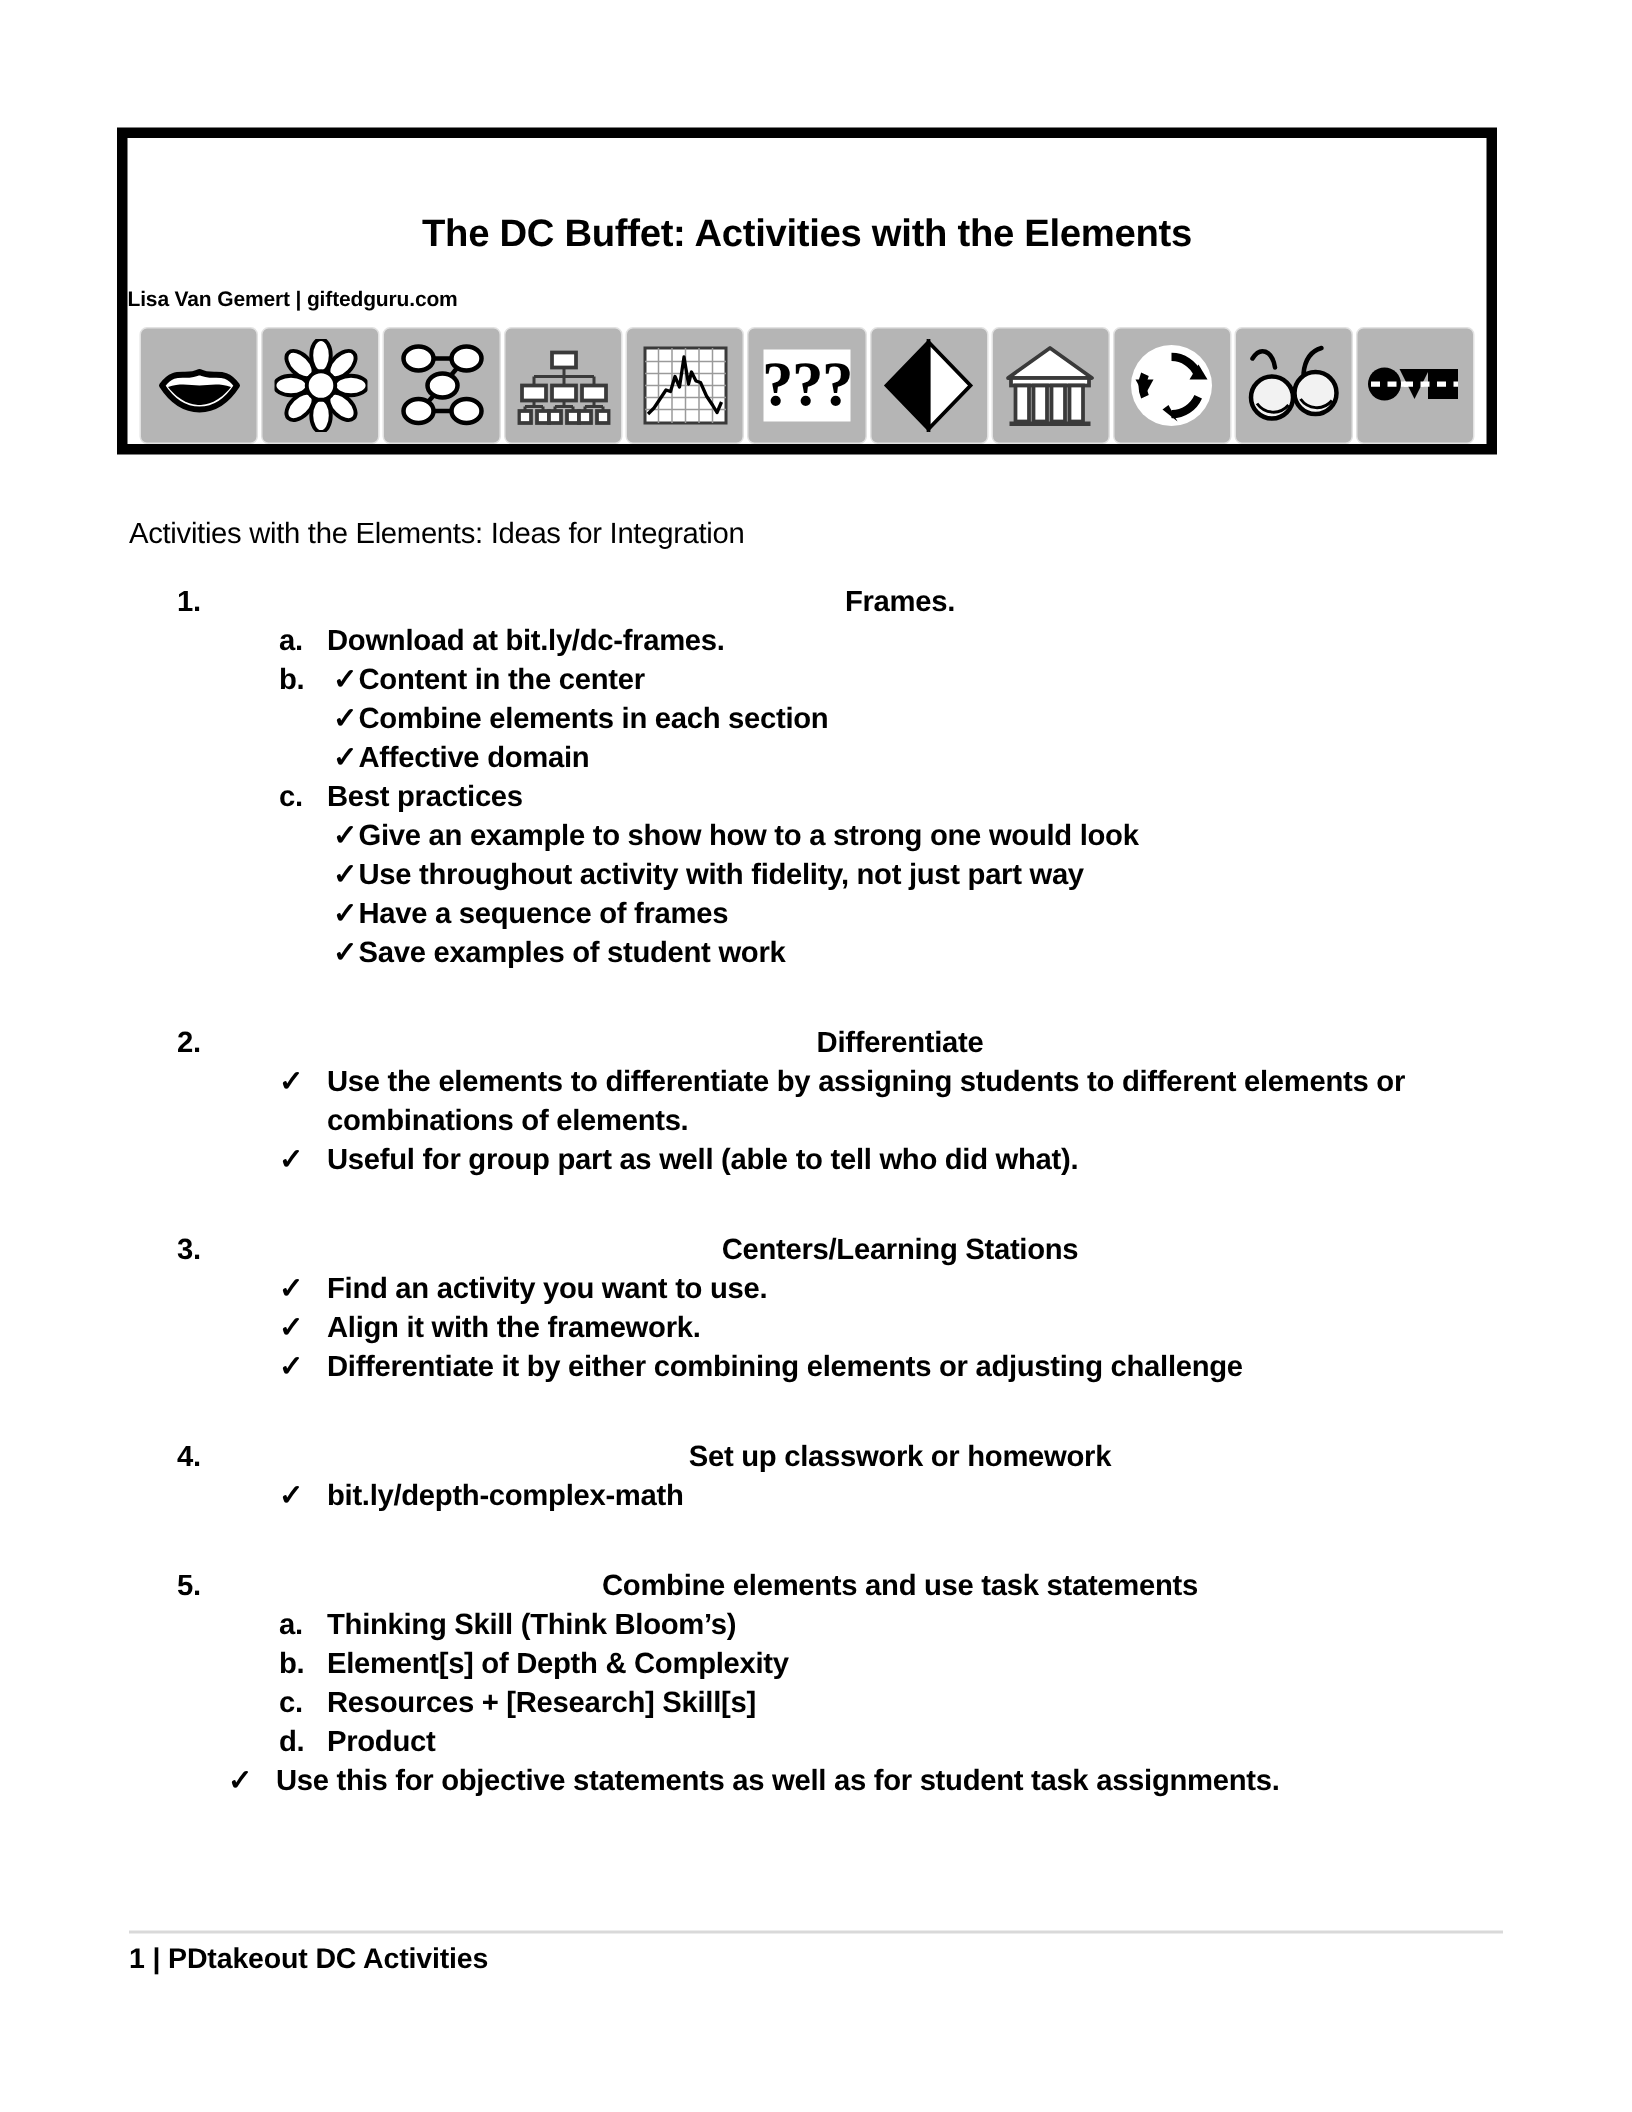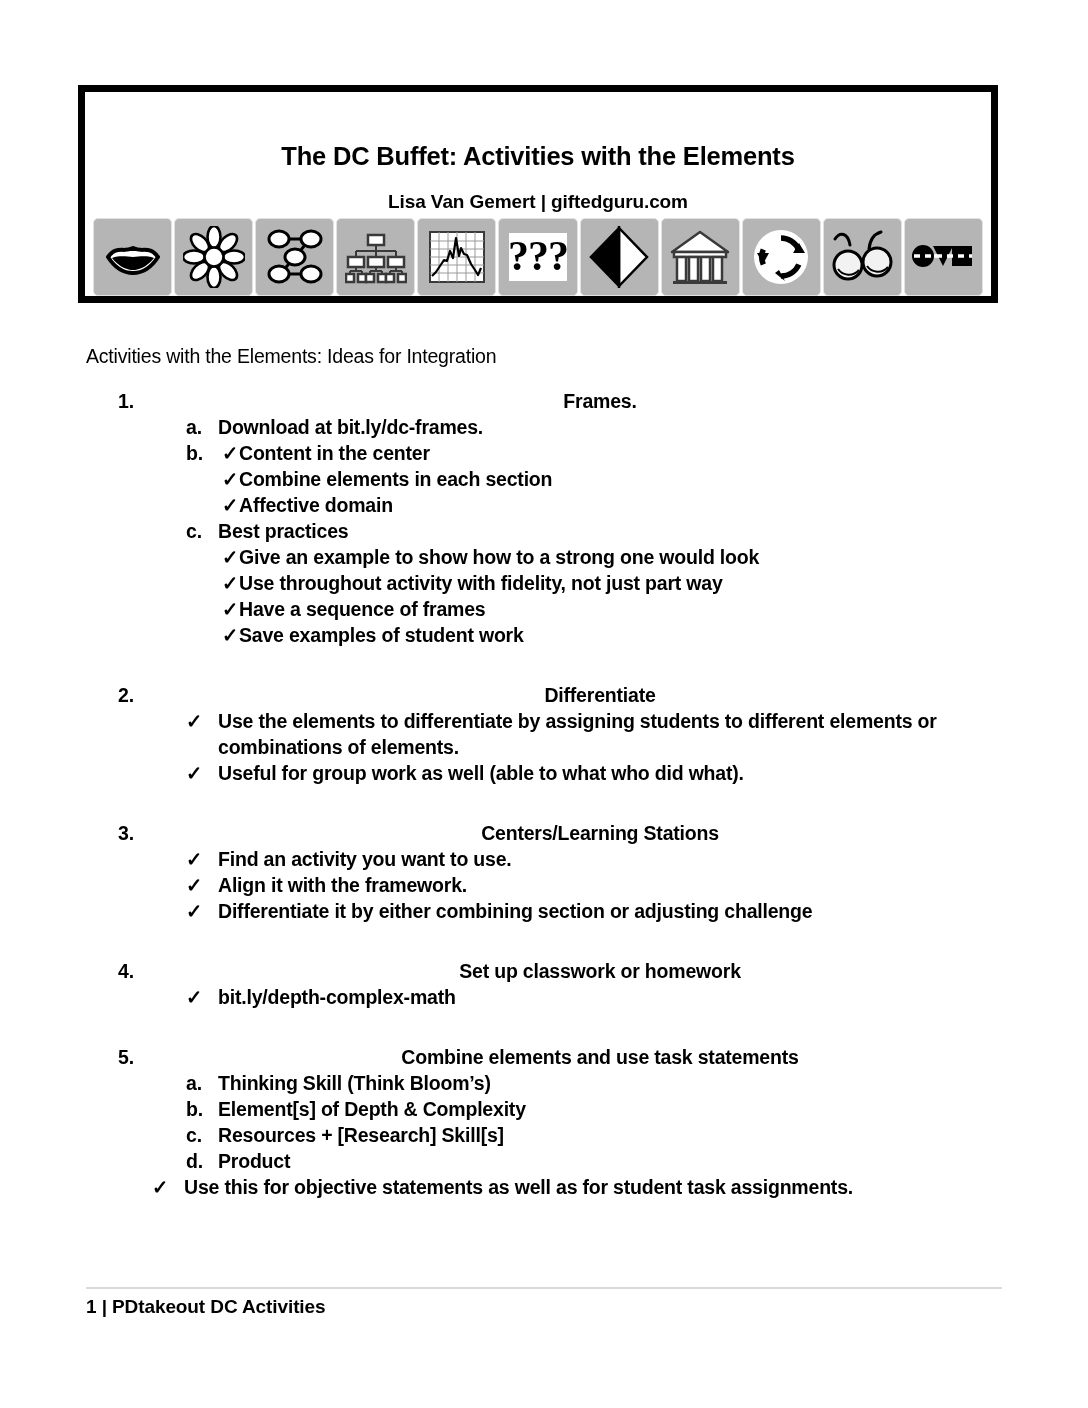--- a/index.html
+++ b/index.html
@@ -39,22 +39,22 @@
     justify-content: flex-start;
   }
   .header-title {
     text-align: center;
     font-size: 25.5px;
     font-weight: bold;
     letter-spacing: -0.2px;
     margin-top: 50px;
   }
   .header-subtitle {
-    text-align: center;
-    font-size: 19px;
+    text-align: left;
+    font-size: 14px;
     font-weight: bold;
     letter-spacing: -0.1px;
     margin-top: 20px;
   }
 
   
   .icon-strip {
     position: absolute;
     left: 8px;
     right: 8px;
@@ -442,40 +442,40 @@
       <div class="num-item">
         <span class="marker">2.</span>
         <span class="itext">Differentiate</span>
       </div>
       <div class="check-wide">
         <span class="chk">✓</span>
         <span class="itext">Use the elements to differentiate by assigning students to different elements or combinations of elements.</span>
       </div>
       <div class="check-wide">
         <span class="chk">✓</span>
-        <span class="itext">Useful for group work as well (able to what who did what).</span>
+        <span class="itext">Useful for group part as well (able to tell who did what).</span>
       </div>
 
       <div class="gap-lg"></div>
 
       <div class="num-item">
         <span class="marker">3.</span>
         <span class="itext">Centers/Learning Stations</span>
       </div>
       <div class="check-wide">
         <span class="chk">✓</span>
         <span class="itext">Find an activity you want to use.</span>
       </div>
       <div class="check-wide">
         <span class="chk">✓</span>
         <span class="itext">Align it with the framework.</span>
       </div>
       <div class="check-wide">
         <span class="chk">✓</span>
-        <span class="itext">Differentiate it by either combining section or adjusting challenge</span>
+        <span class="itext">Differentiate it by either combining elements or adjusting challenge</span>
       </div>
 
       <div class="gap-lg"></div>
 
       <div class="num-item">
         <span class="marker">4.</span>
         <span class="itext">Set up classwork or homework</span>
       </div>
       <div class="check-wide">
         <span class="chk">✓</span>

